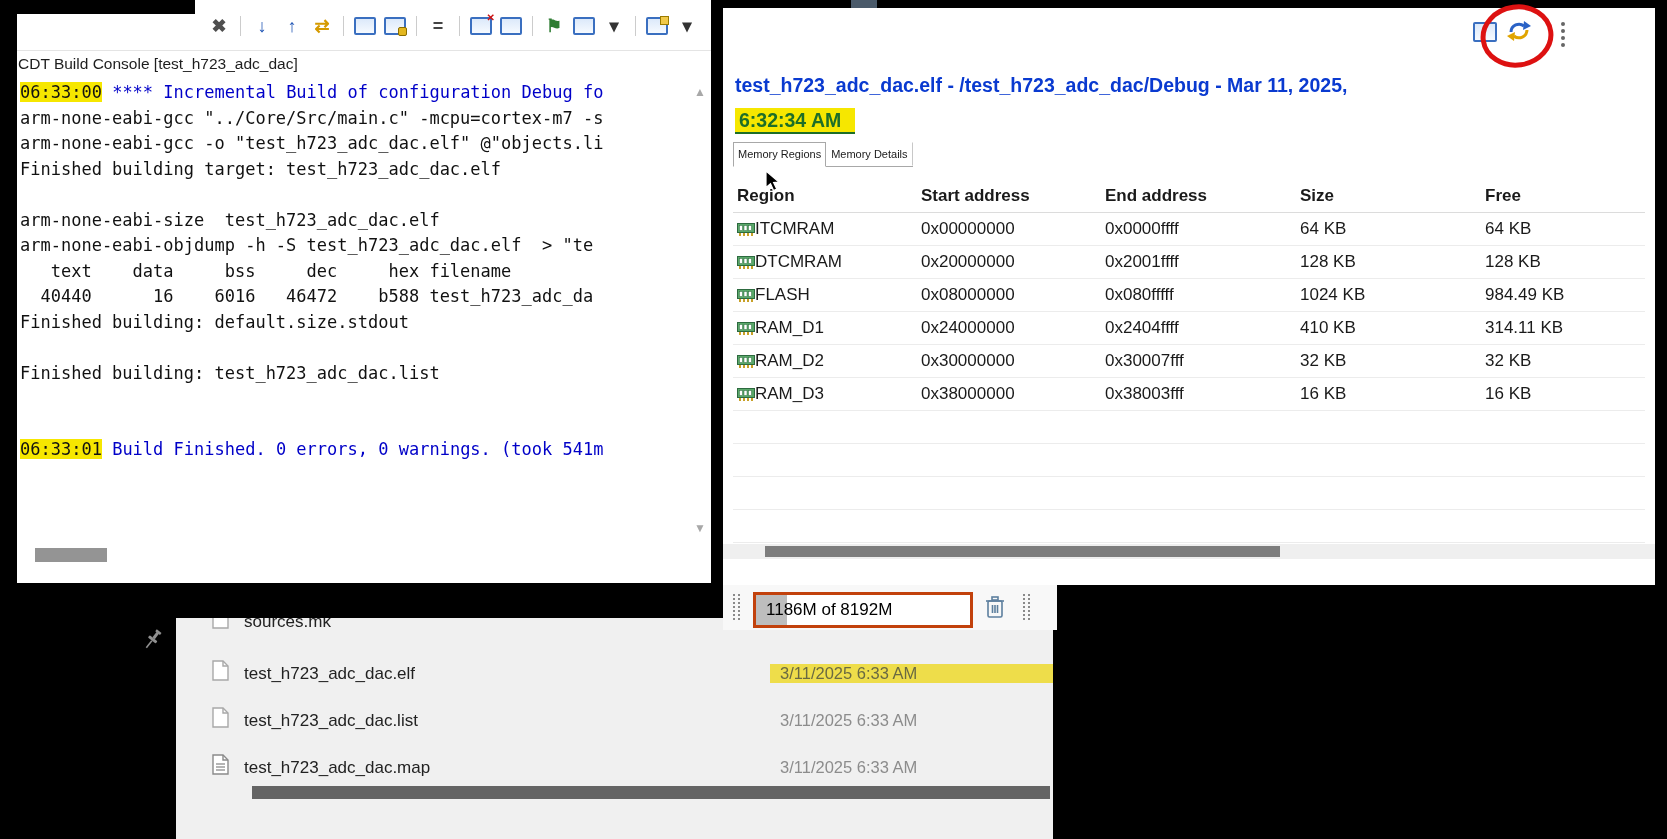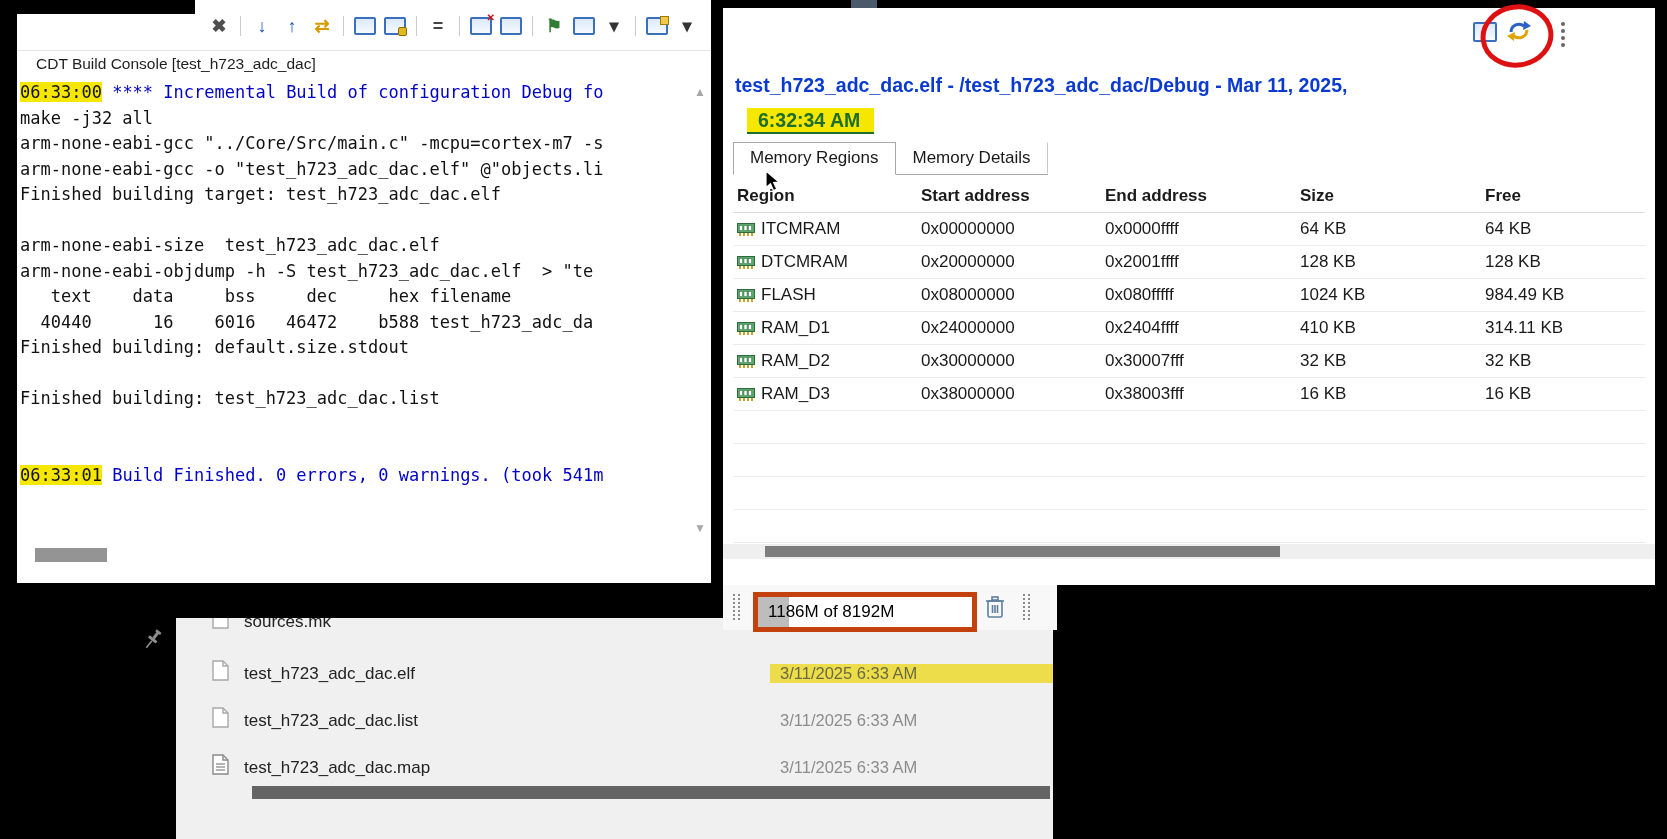--- a/index.html
+++ b/index.html
@@ -15,21 +15,21 @@
     font-size:18px;font-weight:bold;cursor:default;}
   .tb-sep{width:1px;height:20px;background:#cccccc;margin:0 3px;}
   .tb-win{width:18px;height:14px;border:2px solid #3a6fc0;border-radius:2px;position:relative;
     background:linear-gradient(#dce9fa,#f6faff);display:inline-block;}
   .k-win-lock .tb-win::after{content:"";position:absolute;right:-3px;bottom:-3px;width:7px;height:7px;
     background:#e3b71f;border:1px solid #8a6d00;border-radius:2px;}
   .k-win-new .tb-win::after{content:"";position:absolute;right:-3px;top:-3px;width:7px;height:7px;
     background:#f0c94a;border:1px solid #9a7b00;}
   .badge-x{position:absolute;right:-5px;top:-7px;color:#cc1111;font-size:10px;font-weight:bold;}
   .toolbar-line{position:absolute;top:50px;left:0;right:0;border-top:1px solid #e4e4e4;}
-  .console-title{position:absolute;top:55px;left:19px;font-size:15.5px;color:#1e1e1e;}
+  .console-title{position:absolute;top:55px;left:1px;font-size:15.5px;color:#1e1e1e;}
   .console-body{position:absolute;top:80px;left:3px;width:668px;height:412px;overflow:hidden;
     font-family:"DejaVu Sans Mono", monospace;font-size:17px;line-height:25.5px;}
   .cline{white-space:pre;height:25.5px;overflow:hidden;color:#111;}
   .cline.blue .txt{color:var(--console-blue,#0000c8);}
   .time-hl{background:var(--console-highlight,#f6e700);color:#111;}
   .vscroll-arrow{position:absolute;right:5px;font-size:12px;color:#a8a8a8;line-height:12px;}
   .vscroll-arrow.up{top:86px;}
   .vscroll-arrow.down{top:522px;}
   .hscroll-thumb{position:absolute;left:18px;top:548px;width:72px;height:14px;background:#949494;}
   
@@ -38,39 +38,39 @@
     background:linear-gradient(#dce9fa,#f6faff);display:inline-block;}
   .az-export{position:absolute;left:750px;top:14px;}
   .az-refresh{position:absolute;left:782px;top:10px;}
   .red-circle{position:absolute;left:746px;top:-6px;z-index:9;pointer-events:none;}
   .kebab{position:absolute;left:838px;top:14px;display:flex;flex-direction:column;gap:3px;}
   .kebab i{width:4px;height:4px;border-radius:50%;background:#666;}
   .frag{position:absolute;left:128px;top:-8px;width:26px;height:8px;background:#4a5a6a;}
   .analyzer-title{position:absolute;left:12px;top:60px;font-size:19.5px;font-weight:bold;
     line-height:35px;color:var(--title-blue,#0a3ad0);}
   .title-time{background:var(--console-highlight,#f6e700);color:var(--title-green,#1d6e28);
-    padding:1px 14px 1px 11px;border-bottom:2px solid var(--title-green,#1d6e28);margin-left:12px;}
+    padding:1px 14px 1px 4px;border-bottom:2px solid var(--title-green,#1d6e28);}
   .tabs{position:absolute;left:10px;top:134px;display:inline-flex;border-bottom:1px solid #a8a8a8;}
-  .tab{padding:5px 16px;font-size:17px;border:1px solid transparent;border-right:1px solid #c8c8c8;color:#1a1a1a;}
+  .tab{padding:5px 4px;font-size:11px;border:1px solid transparent;border-right:1px solid #c8c8c8;color:#1a1a1a;}
   .tab.active{border-color:#a8a8a8;border-bottom-color:#fff;margin-bottom:-1px;background:#fff;}
   .mem-table{position:absolute;left:10px;top:172px;width:912px;border-collapse:collapse;table-layout:fixed;
     font-size:17px;color:#1a1a1a;}
   .mem-table col.c0{width:184px;} .mem-table col.c1{width:184px;} .mem-table col.c2{width:195px;}
   .mem-table col.c3{width:185px;} .mem-table col.c4{width:164px;}
   .mem-table th{font-weight:bold;text-align:left;height:32px;border-bottom:1px solid #dcdcdc;padding:0 4px;}
   .mem-table td{height:32px;border-bottom:1px solid #ececec;padding:0 4px;white-space:nowrap;overflow:hidden;}
-  .region-cell{display:flex;align-items:center;gap:6px;}
+  .region-cell{display:flex;align-items:center;}
   .az-hscroll{position:absolute;left:0;top:536px;width:932px;height:15px;background:#efefef;}
   .az-hthumb{position:absolute;left:42px;top:2px;width:515px;height:11px;background:#7d7d7d;}
   .cursor-svg{position:absolute;left:764px;top:170px;z-index:20;pointer-events:none;}
   
   .status-bar{position:absolute;left:723px;top:585px;width:334px;height:45px;background:#f8f8f8;z-index:5;}
   .grip{position:absolute;top:9px;width:3px;height:26px;border-left:2px dotted #8a8a8a;border-right:2px dotted #8a8a8a;}
   .grip.g1{left:10px;} .grip.g2{left:300px;}
-  .heap-box{position:absolute;left:30px;top:7px;width:214px;height:30px;border:5px solid #c2410c;background:#fff;overflow:hidden;}
+  .heap-box{position:absolute;left:30px;top:7px;width:214px;height:30px;border:3px solid #c2410c;background:#fff;overflow:hidden;}
   .heap-fill{position:absolute;left:0;top:0;width:31px;height:100%;background:#bdbdbd;}
   .heap-text{position:absolute;left:10px;top:0;line-height:29px;font-size:17px;color:#000;}
   .trash-btn{position:absolute;left:258px;top:7px;width:28px;height:30px;display:flex;align-items:center;justify-content:center;}
   
   .explorer{position:absolute;left:176px;top:618px;width:877px;height:221px;background:#f0f0f0;overflow:hidden;z-index:2;}
   .explorer-rows{position:absolute;left:28px;top:0;right:0;}
   .file-row{position:relative;height:39px;padding-top:8px;}
   .file-row.first{margin-top:-6px;height:44px;padding-top:0;}
   .file-icon{position:absolute;left:8px;top:4px;}
   .file-row.first .file-icon{top:-4px;}
@@ -117,21 +117,20 @@
       <span class="tb-sep"></span>
       <span class="tb-icon k-win-new">
         <span class="tb-win"></span>
       </span>
       <span class="tb-icon k-glyph" style="color: rgb(51, 51, 51);">▾</span>
     </div>
   <div class="toolbar-line"></div>
   <div class="console-title">CDT Build Console [test_h723_adc_dac]</div>
   <div class="console-body" id="console-body">
       <div class="cline blue"><span class="time-hl">06:33:00</span> <span class="txt">**** Incremental Build of configuration Debug fo</span></div>
-      <div class="cline"><span class="txt">make -j32 all</span></div>
       <div class="cline"><span class="txt">arm-none-eabi-gcc "../Core/Src/main.c" -mcpu=cortex-m7 -s</span></div>
       <div class="cline"><span class="txt">arm-none-eabi-gcc -o "test_h723_adc_dac.elf" @"objects.li</span></div>
       <div class="cline"><span class="txt">Finished building target: test_h723_adc_dac.elf</span></div>
       <div class="cline"><span class="txt"></span></div>
       <div class="cline"><span class="txt">arm-none-eabi-size  test_h723_adc_dac.elf</span></div>
       <div class="cline"><span class="txt">arm-none-eabi-objdump -h -S test_h723_adc_dac.elf  &gt; "te</span></div>
       <div class="cline"><span class="txt">   text    data     bss     dec     hex filename</span></div>
       <div class="cline"><span class="txt">  40440      16    6016   46472    b588 test_h723_adc_da</span></div>
       <div class="cline"><span class="txt">Finished building: default.size.stdout</span></div>
       <div class="cline"><span class="txt"></span></div>

